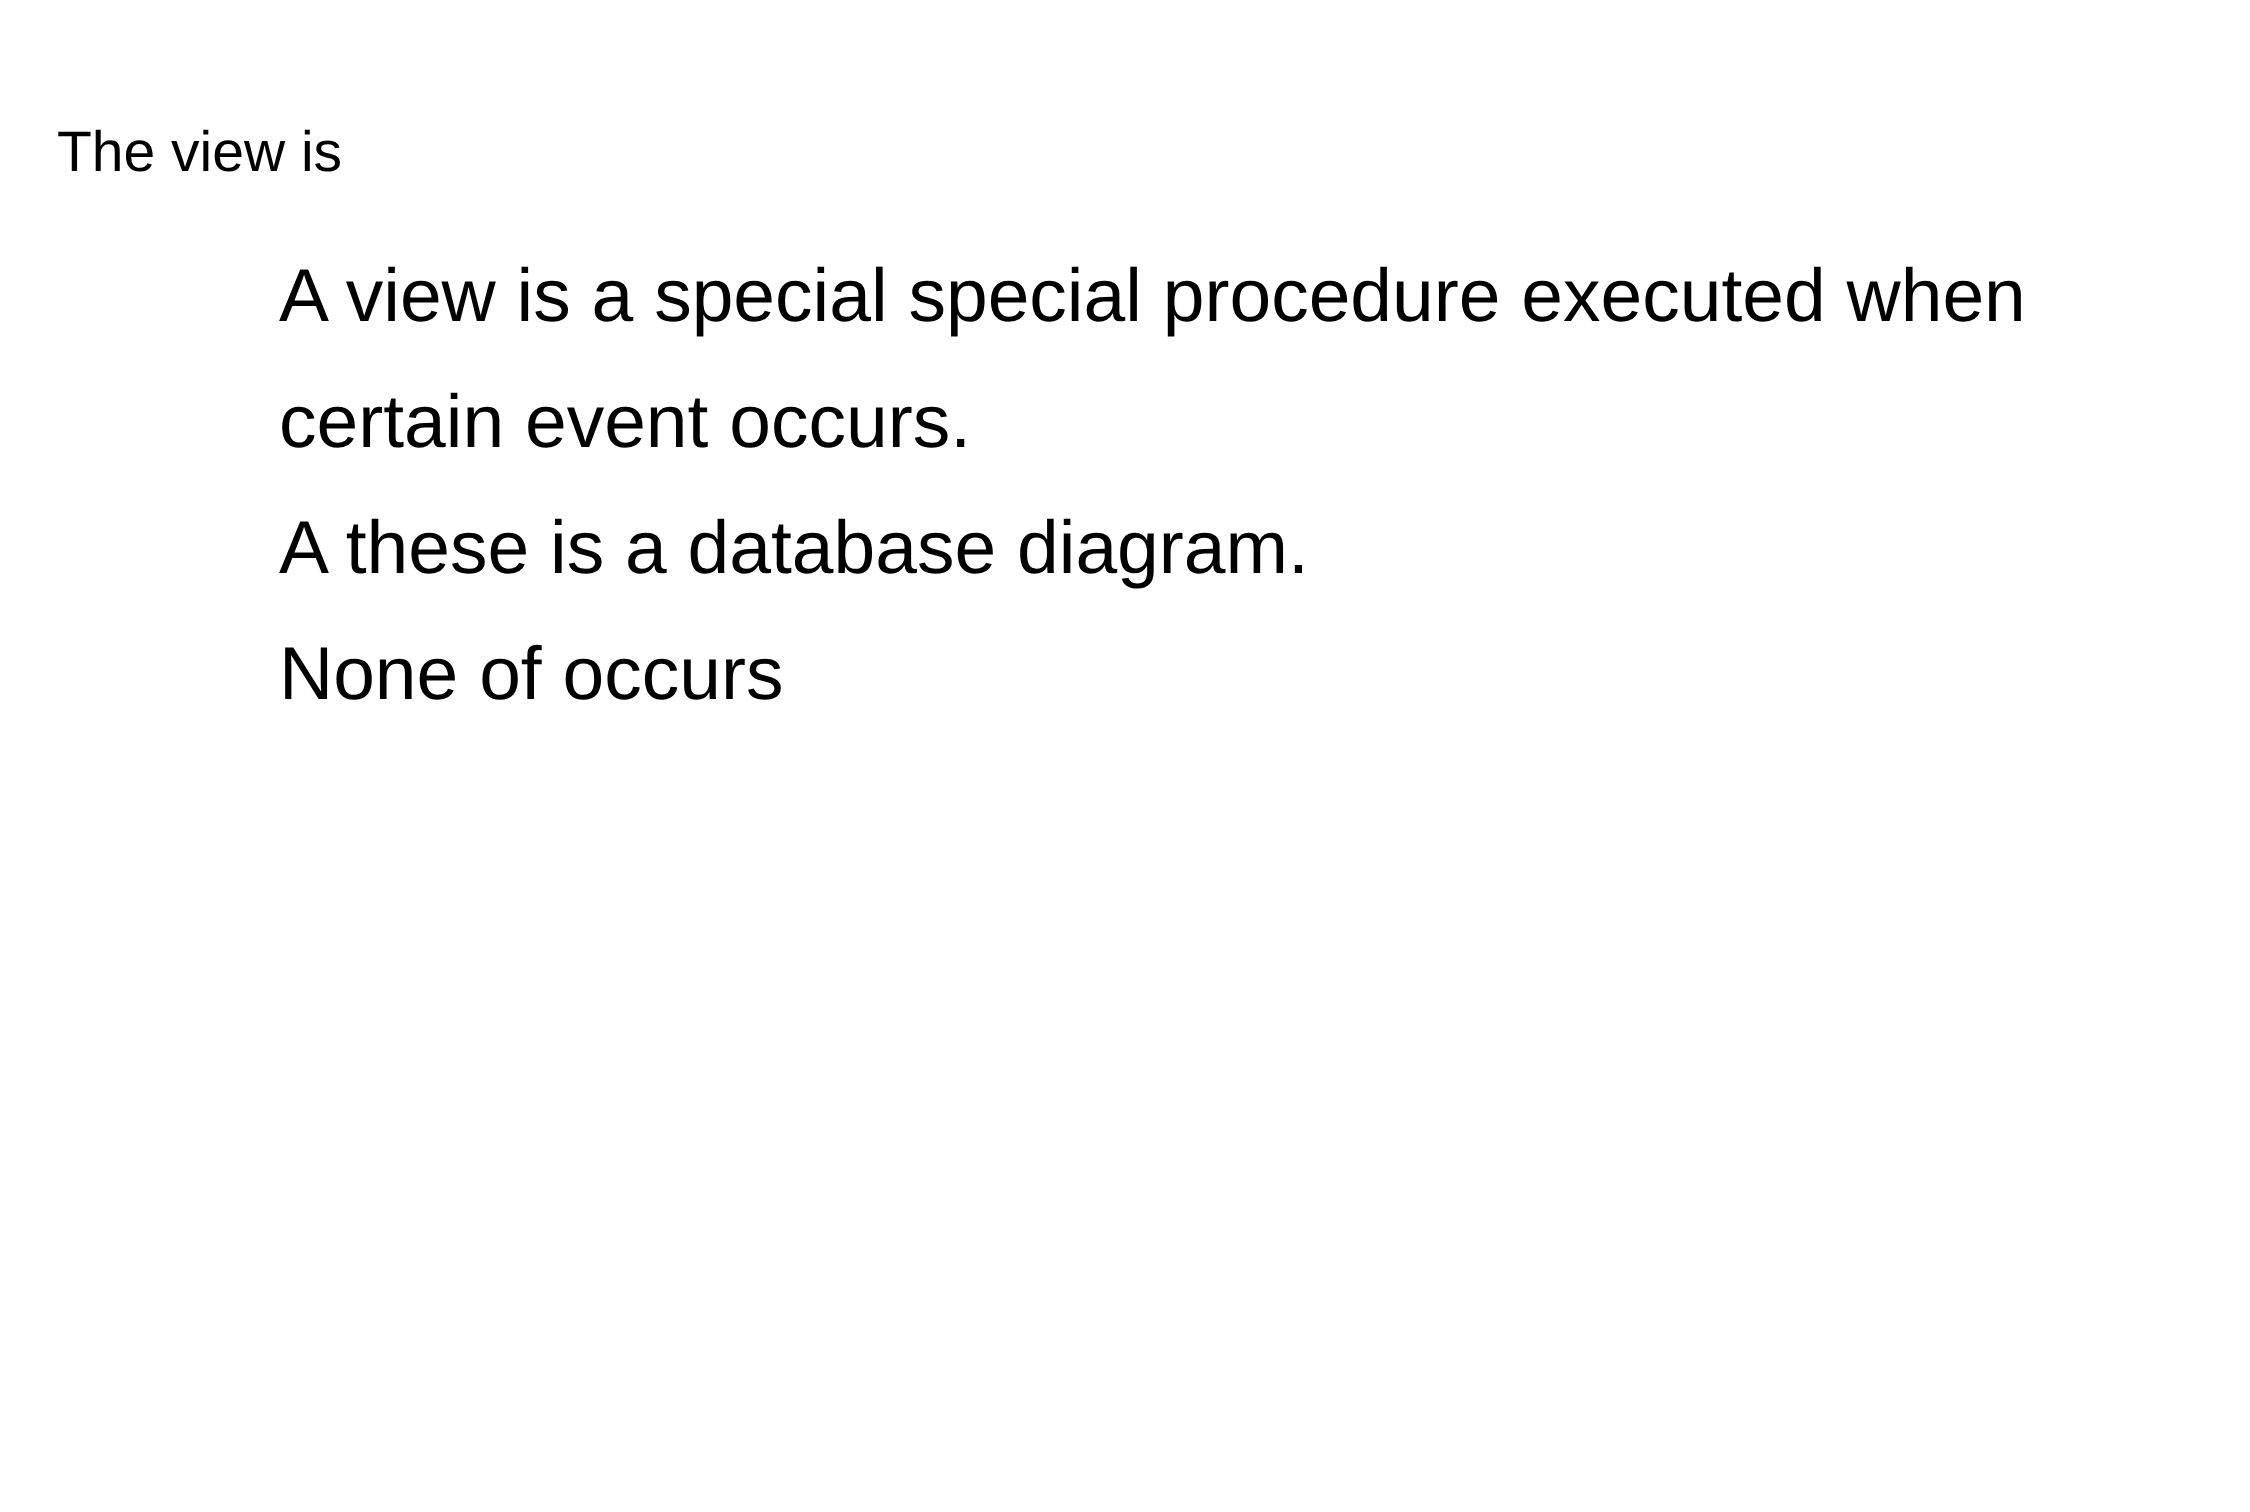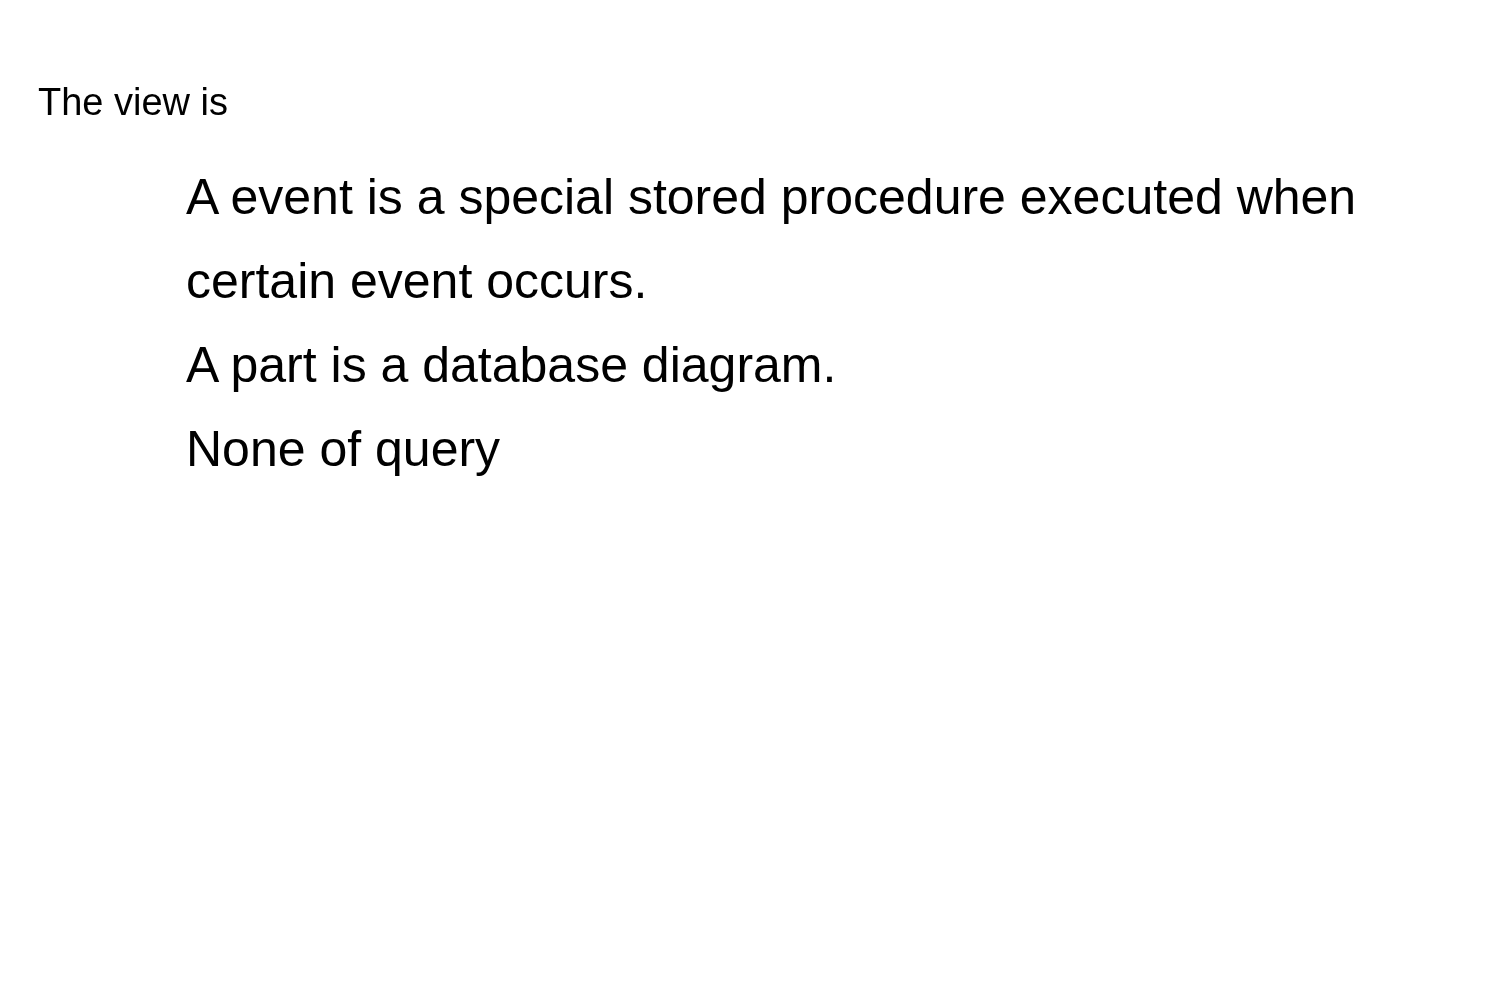--- a/index.html
+++ b/index.html
@@ -33,16 +33,16 @@
       margin-bottom: 0px;
       max-width: 1280px;
     }
   </style>
 </head>
 <body>
 
 <div class="question-title">The view is</div>
 
 <div class="options-container">
-  <div class="option-item">A event is a special stored procedure executed when certain event occurs.</div>
-  <div class="option-item">A part is a database diagram.</div>
-  <div class="option-item">None of query</div>
+  <div class="option-item">A view is a special special procedure executed when certain event occurs.</div>
+  <div class="option-item">A these is a database diagram.</div>
+  <div class="option-item">None of occurs</div>
 </div>
 
 </body></html>

